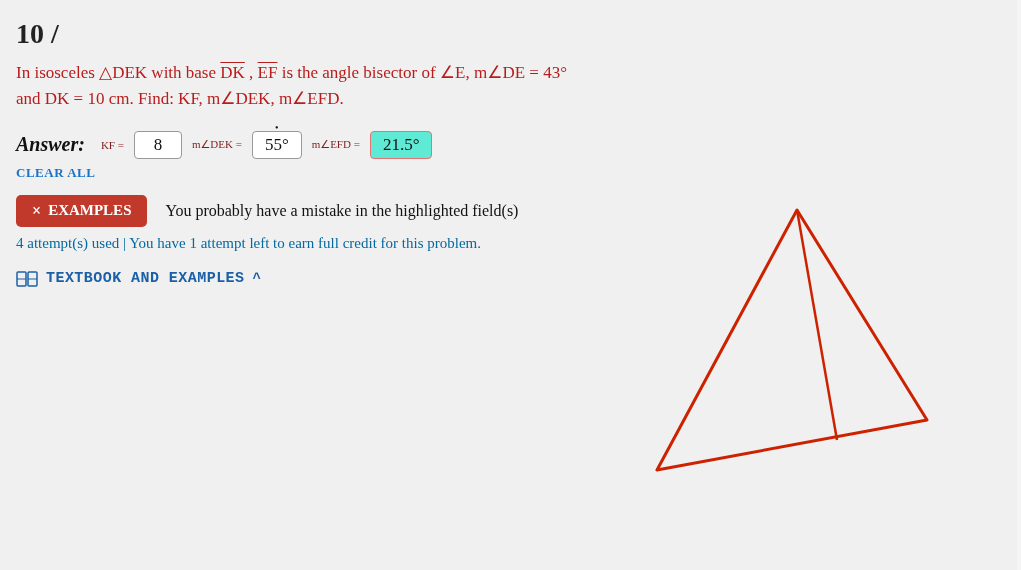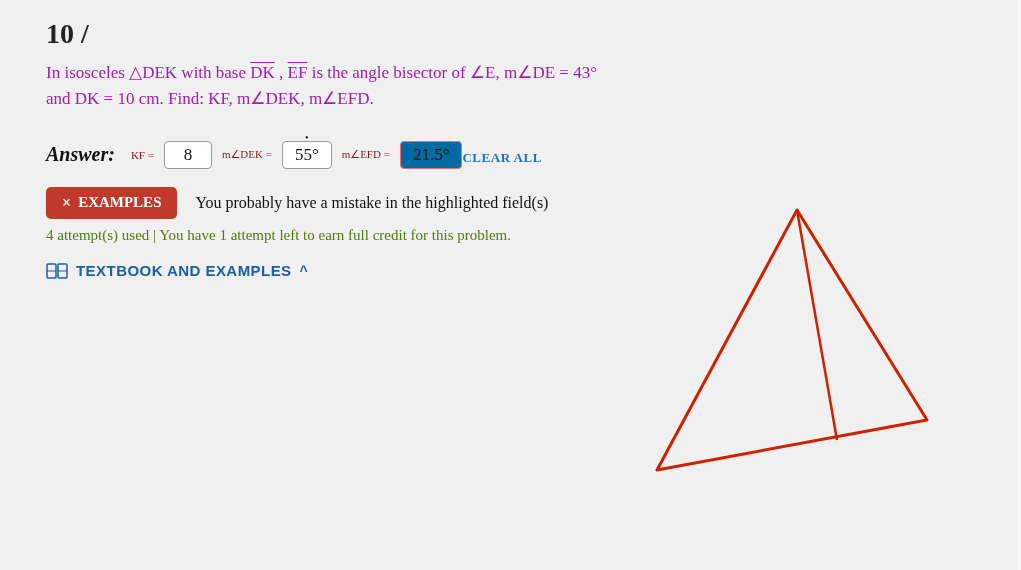--- a/index.html
+++ b/index.html
@@ -10,48 +10,47 @@
       background-color: #f5f5f5;
       font-family: 'Times New Roman', Times, serif;
       overflow: hidden;
       position: relative;
     }
 
     .page-container {
       width: 1017px;
       height: 570px;
       background: #f0f0f0;
-      padding: 18px 46px;
+      padding: 18px 16px;
       position: relative;
     }
 
     .page-number {
       font-size: 28px;
       font-weight: bold;
       color: #222;
       margin-bottom: 10px;
     }
 
     .problem-text {
       font-size: 17px;
-      color: #a21caf;
+      color: #b91c1c;
       line-height: 1.55;
-      margin-bottom: 28px;
+      margin-bottom: 18px;
       max-width: 780px;
     }
 
     .problem-text .overline {
       text-decoration: overline;
     }
 
     .answer-section {
       display: flex;
-      flex-direction: row;
+      flex-direction: column;
       margin-bottom: 10px;
-      align-items: center;
     }
 
     .answer-row {
       display: flex;
       align-items: center;
       gap: 10px;
       flex-wrap: wrap;
       margin-bottom: 4px;
     }
 
@@ -80,21 +79,21 @@
       border-radius: 4px;
       padding: 3px 12px;
       font-size: 17px;
       min-width: 48px;
       text-align: center;
       color: #111;
     }
 
     .answer-field.highlighted {
       border-color: #e57373;
-      background: #0369a1;
+      background: #5eead4;
     }
 
     .equals-text {
       font-size: 11px;
       color: #7f1d1d;
     }
 
     .dot-above {
       position: relative;
       display: inline-block;
@@ -137,36 +136,36 @@
     }
 
     .incorrect-message {
       font-size: 16px;
       color: #111;
       text-align: right;
     }
 
     .attempts-text {
       font-size: 15px;
-      color: #4d7c0f;
+      color: #0369a1;
       margin-top: 4px;
       margin-bottom: 18px;
     }
 
     .textbook-link {
       display: flex;
       align-items: center;
       gap: 8px;
       color: #1a5fa8;
       font-size: 15px;
       font-weight: bold;
       letter-spacing: 0.03em;
       cursor: pointer;
       text-transform: uppercase;
-      font-family: Liberation Sans, sans-serif;
+      font-family: Liberation Mono, monospace;
     }
 
     .textbook-icon {
       width: 22px;
       height: 18px;
       display: inline-block;
     }
 
     .triangle-container {
       position: absolute;

